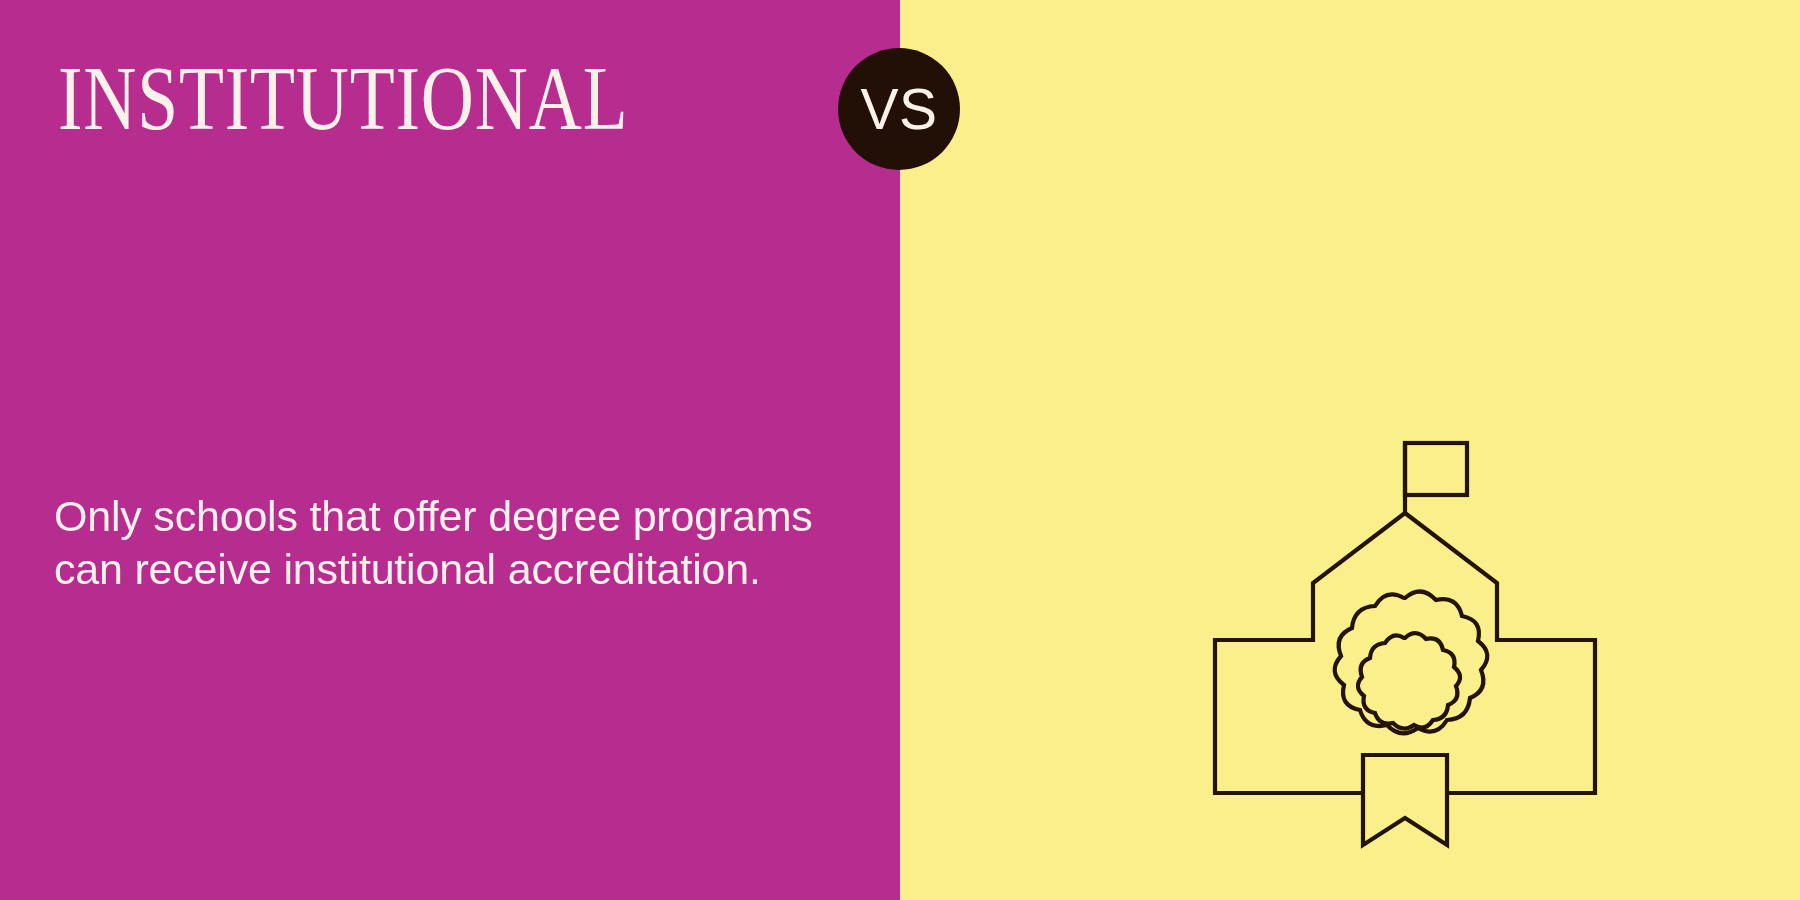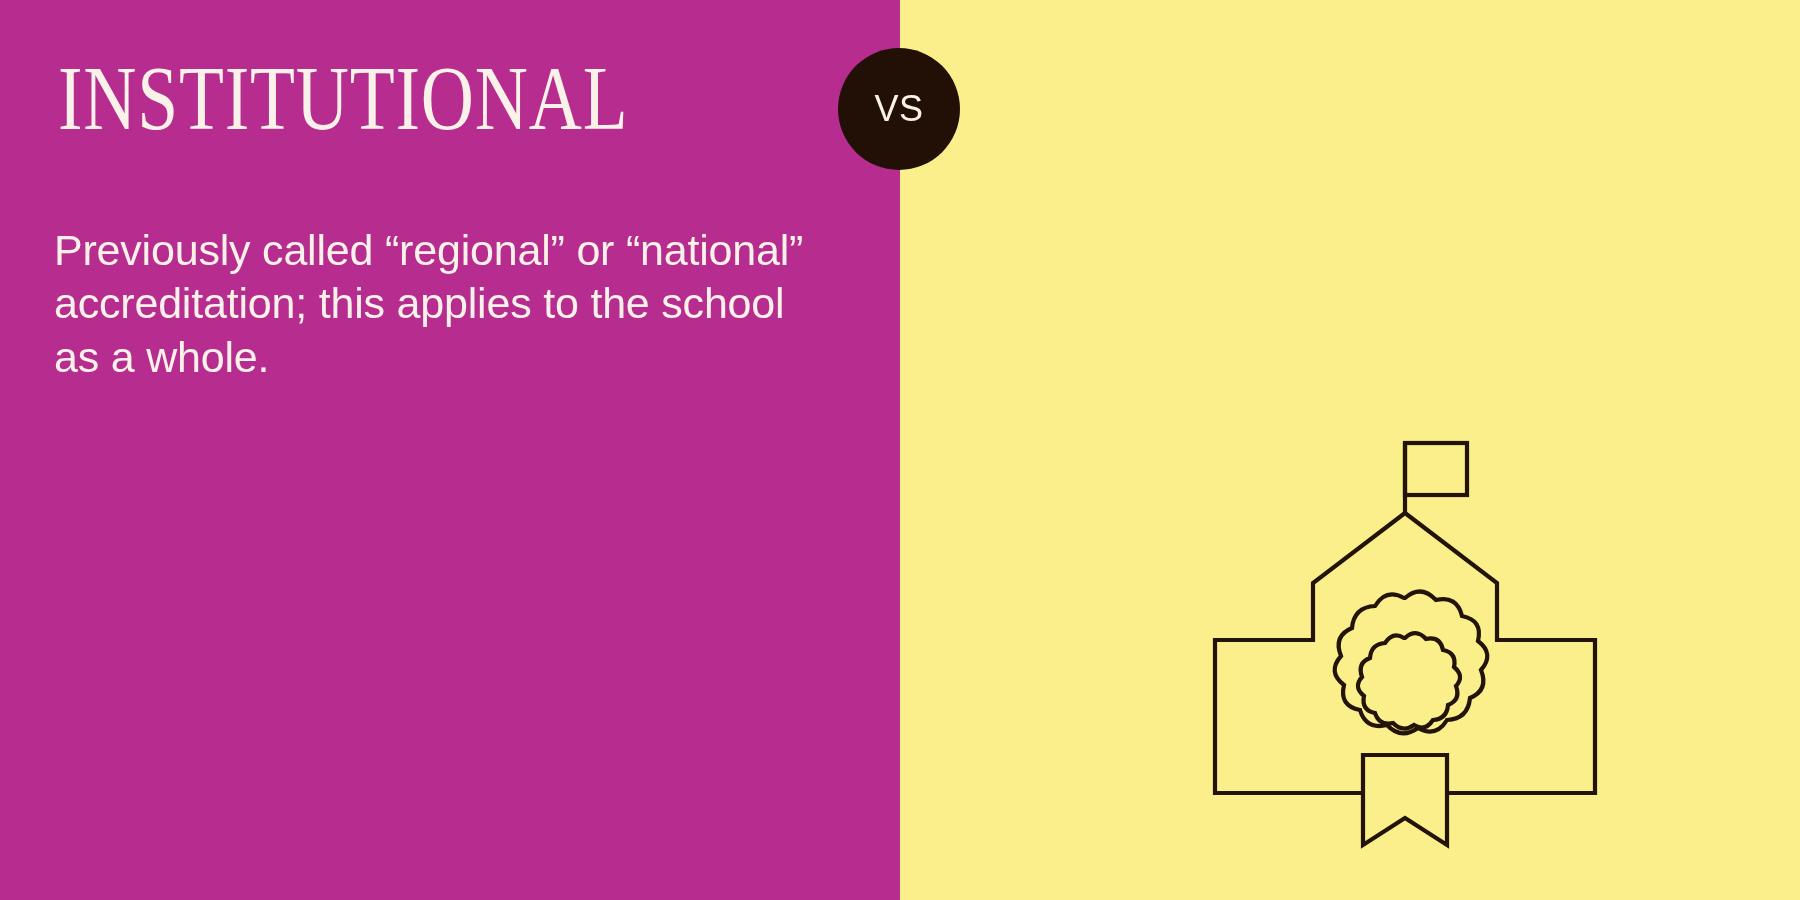--- a/index.html
+++ b/index.html
@@ -67,21 +67,21 @@
     background: #221007;
     display: flex;
     align-items: center;
     justify-content: center;
     z-index: 5;
   }
   .vs-badge span {
     color: #FAF1E8;
     font-family: "Liberation Sans", sans-serif;
     font-weight: 400;
-    font-size: 36px;
+    font-size: 57px;
     letter-spacing: 0.5px;
     line-height: 1;
   }
 
   
   .body-block {
     position: absolute;
     font-family: "Liberation Sans", sans-serif;
     font-weight: 400;
     font-size: 43px;
@@ -109,24 +109,24 @@
 <body>
 
 <div id="infographic">
 
   <div class="panel panel-left" style="background: rgb(182, 44, 143);"></div>
   <div class="panel panel-right" style="background: rgb(250, 239, 139);"></div>
 
   <div class="col col-left">
     <h1 class="heading heading-left" style="color: rgb(250, 241, 232);">INSTITUTIONAL</h1>
 
-    <div class="body-block body-left para-1" style="color: rgb(250, 241, 232);">
-      <p>Previously called “regional” or “national” accreditation; this applies to the school as a whole.</p>
+
+    <div class="body-block body-left para-2">
+      <p>Only schools that offer degree programs can receive institutional accreditation.</p>
     </div>
-
   </div>
 
   <div class="col col-right">
     
 
     
   </div>
 
   <div class="vs-badge" style="background: rgb(34, 16, 7);">
     <span>VS</span>

